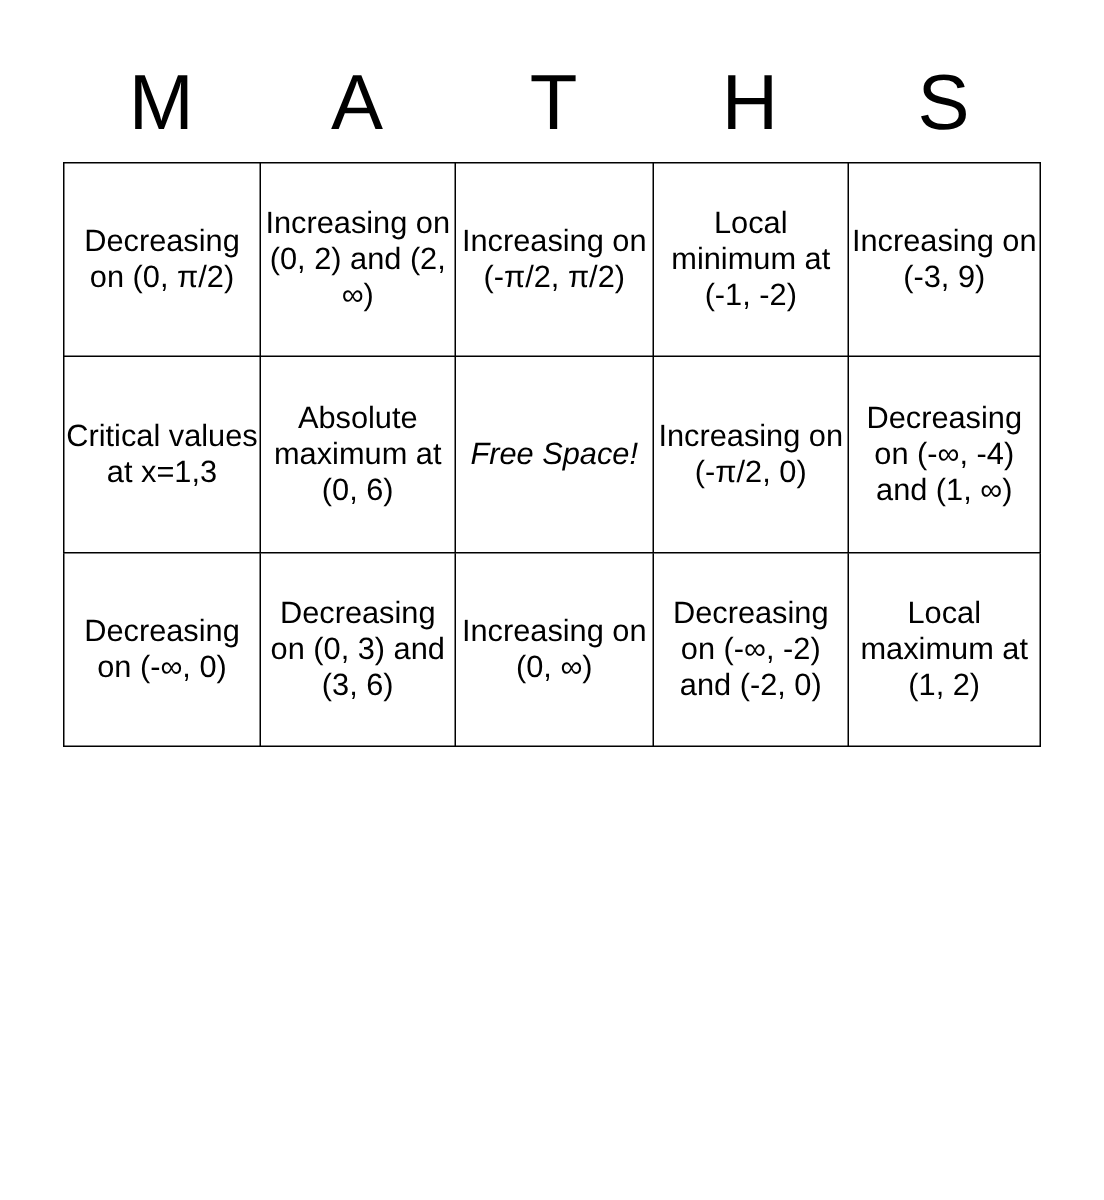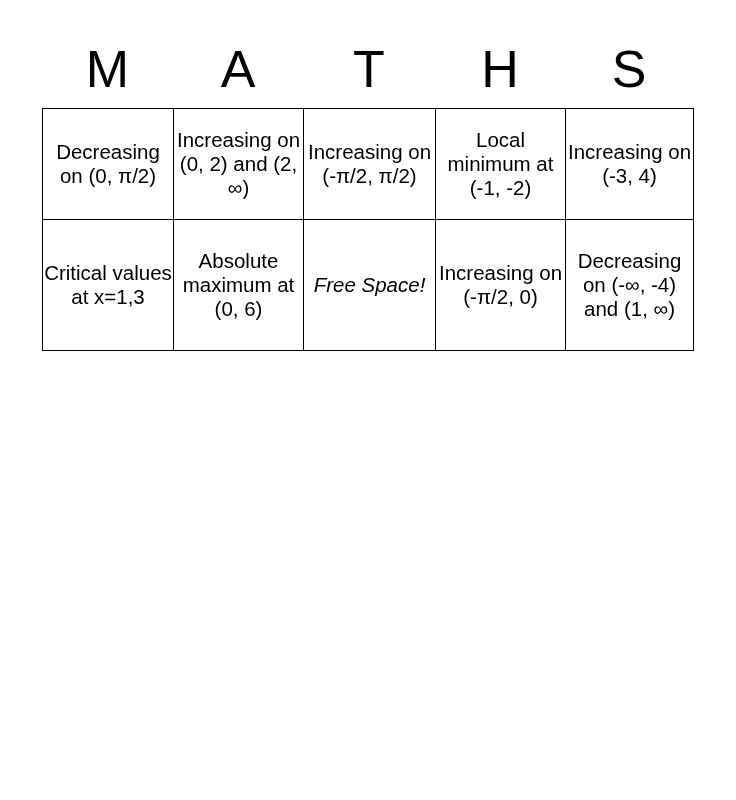--- a/index.html
+++ b/index.html
@@ -57,21 +57,21 @@
     border: 1px solid #000000;
     text-align: center;
     vertical-align: middle;
     padding: 2px 1px;
     font-size: 20.5px;
     line-height: 1.18;
     color: #000000;
     word-wrap: break-word;
     overflow-wrap: break-word;
   }
-  table.bingo tr { height: 111px; }
+  table.bingo tr { height: 129px; }
   table.bingo tr.r2 { height: 131px; }
   col.c0 { width: 131px; }
   col.c1 { width: 130px; }
   col.c2 { width: 132px; }
   col.c3 { width: 130px; }
   col.c4 { width: 128px; }
 
   td.size-lg { font-size: 26px; line-height: 1.2; }
   td.size-xl { font-size: 32px; line-height: 1.16; font-style: italic; }
   td.size-md { font-size: 22.5px; line-height: 1.2; }
@@ -96,25 +96,32 @@
         <col class="c2">
         <col class="c3">
         <col class="c4">
     </colgroup>
     <tbody>
       <tr class="r0">
         <td class="size-md">Decreasing on (0, π/2)</td>
         <td>Increasing on (0, 2) and (2, ∞)</td>
         <td>Increasing on (-π/2, π/2)</td>
         <td class="size-md">Local minimum at (-1, -2)</td>
-        <td>Increasing on (-3, 4)</td>
+        <td>Increasing on (-3, 9)</td>
       </tr>
       <tr class="r2">
         <td class="size-lg">Critical values at x=1,3</td>
         <td>Absolute maximum at (0, 6)</td>
         <td class="size-xl">Free Space!</td>
         <td>Increasing on (-π/2, 0)</td>
         <td>Decreasing on (-∞, -4) and (1, ∞)</td>
       </tr>
+      <tr class="r4">
+        <td>Decreasing on (-∞, 0)</td>
+        <td>Decreasing on (0, 3) and (3, 6)</td>
+        <td>Increasing on (0, ∞)</td>
+        <td>Decreasing on (-∞, -2) and (-2, 0)</td>
+        <td class="size-md">Local maximum at (1, 2)</td>
+      </tr>
     </tbody>
   </table>
 
 </div>
 
 </body></html>

